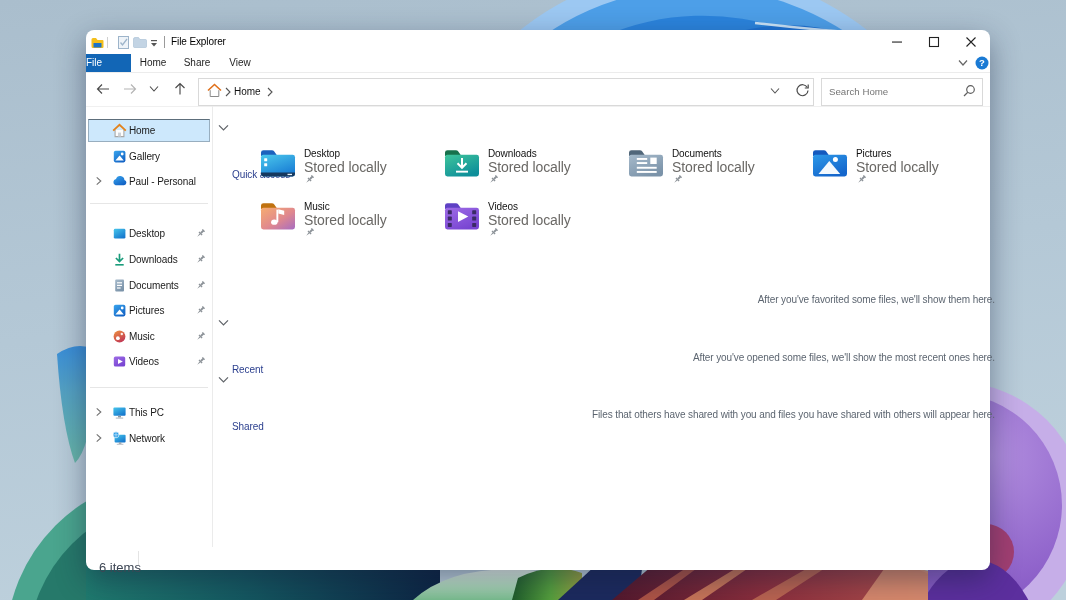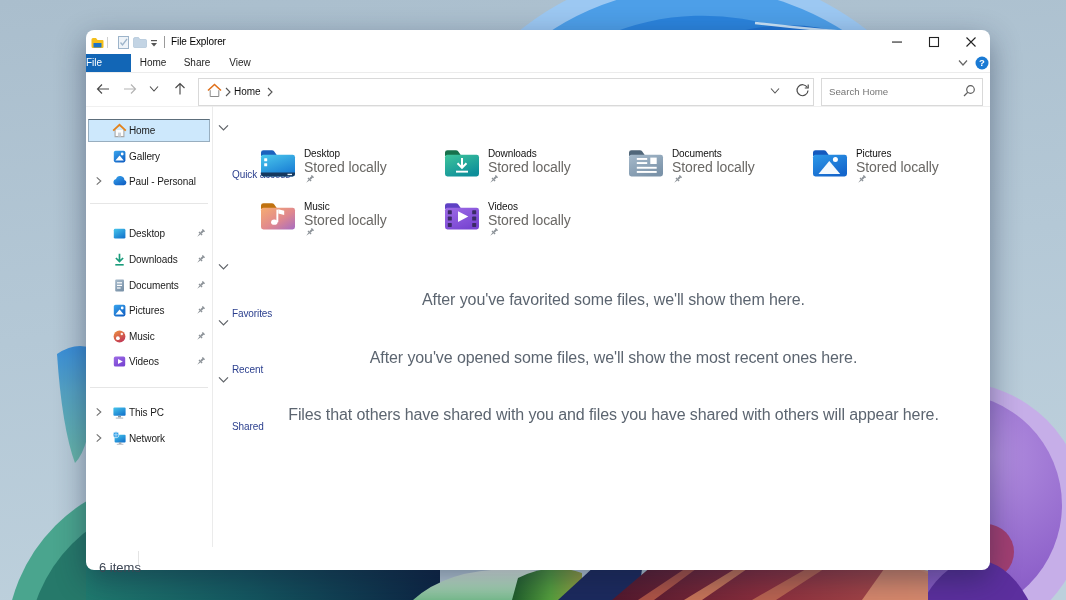--- a/index.html
+++ b/index.html
@@ -22,21 +22,21 @@
   .srow{position:absolute;left:0;width:126px;height:23px;}
   .srow .ic{position:absolute;left:26px;top:4px;width:15px;height:15px;}
   .srow .tx{position:absolute;left:43px;top:6px;line-height:11px;font-size:10px;letter-spacing:-0.1px;}
   .srow .pin{position:absolute;left:109px;top:6px;width:11px;height:11px;}
   .srow .exp{position:absolute;left:9px;top:6px;width:8px;height:10px;}
   .ssep{position:absolute;left:4px;width:118px;height:1px;background:#e6e6e6;}
   #main{position:absolute;left:127px;top:0;width:777px;height:441px;}
   .sechead{position:absolute;left:0;width:400px;height:14px;}
   .sechead .chev{position:absolute;left:5px;top:3px;}
   .sechead .t{position:absolute;left:19px;top:0;line-height:14px;font-size:10px;color:#2b3f8e;letter-spacing:-0.1px;margin-top:47px;}
-  .msg{position:absolute;left:12px;width:777px;text-align:center;font-size:16px;line-height:14px;color:#5c6570;letter-spacing:-0.1px;}
+  .msg{position:absolute;left:5px;width:777px;text-align:right;font-size:10px;line-height:14px;color:#5c6570;letter-spacing:-0.1px;}
   .tile{position:absolute;width:180px;height:42px;}
   .tile .fic{position:absolute;left:0;top:1px;width:36px;height:30px;}
   .tile .nm{position:absolute;left:44px;top:1px;line-height:11px;font-size:10px;color:#111;letter-spacing:-0.1px;}
   .tile .st{position:absolute;left:44px;top:15px;line-height:11px;font-size:14px;color:#6a6865;letter-spacing:-0.1px;}
   .tile .pn{position:absolute;left:44px;top:27px;width:11px;height:11px;}
   #statusbar{position:absolute;left:0;bottom:0;width:100%;height:23px;}
   #statusbar .cnt{position:absolute;left:13px;top:15px;line-height:12px;font-size:13px;color:#3d4654;}
   #statusbar .dv{position:absolute;left:52px;top:4px;width:1px;height:14px;background:#e4e4e4;}
 </style>
 </head>
@@ -529,26 +529,20 @@
       <div class="tile" style="left:231px;top:94px">
         <svg class="fic">
             <use href="#f-video"></use>
           </svg>
         <div class="nm">Videos</div>
           <div class="st">Stored locally</div>
         <svg class="pn">
             <use href="#pin"></use>
           </svg>
       </div>
-      <div class="sechead" style="top:154px">
-        <svg class="chev" width="11" height="8">
-            <use href="#vchev"></use>
-          </svg>
-        <div class="t">Favorites</div>
-      </div>
       <div class="msg" style="top:187px">After you've favorited some files, we'll show them here.</div>
       <div class="sechead" style="top:210px">
         <svg class="chev" width="11" height="8">
             <use href="#vchev"></use>
           </svg>
         <div class="t">Recent</div>
       </div>
       <div class="msg" style="top:245px">After you've opened some files, we'll show the most recent ones here.</div>
       <div class="sechead" style="top:267px">
         <svg class="chev" width="11" height="8">

